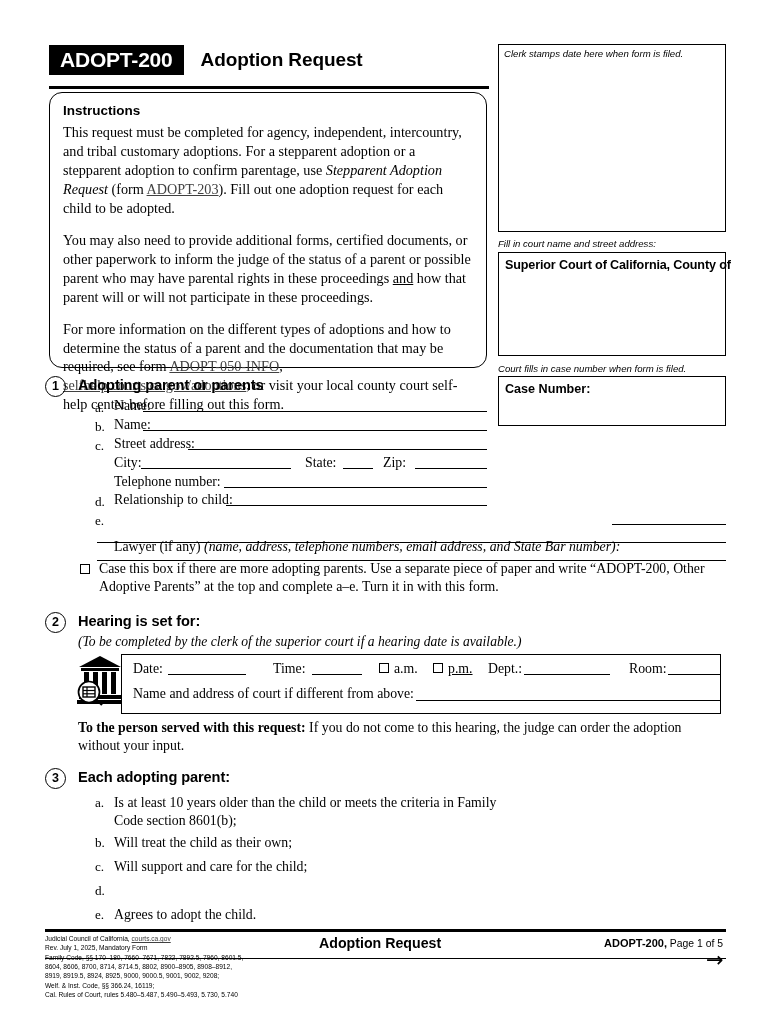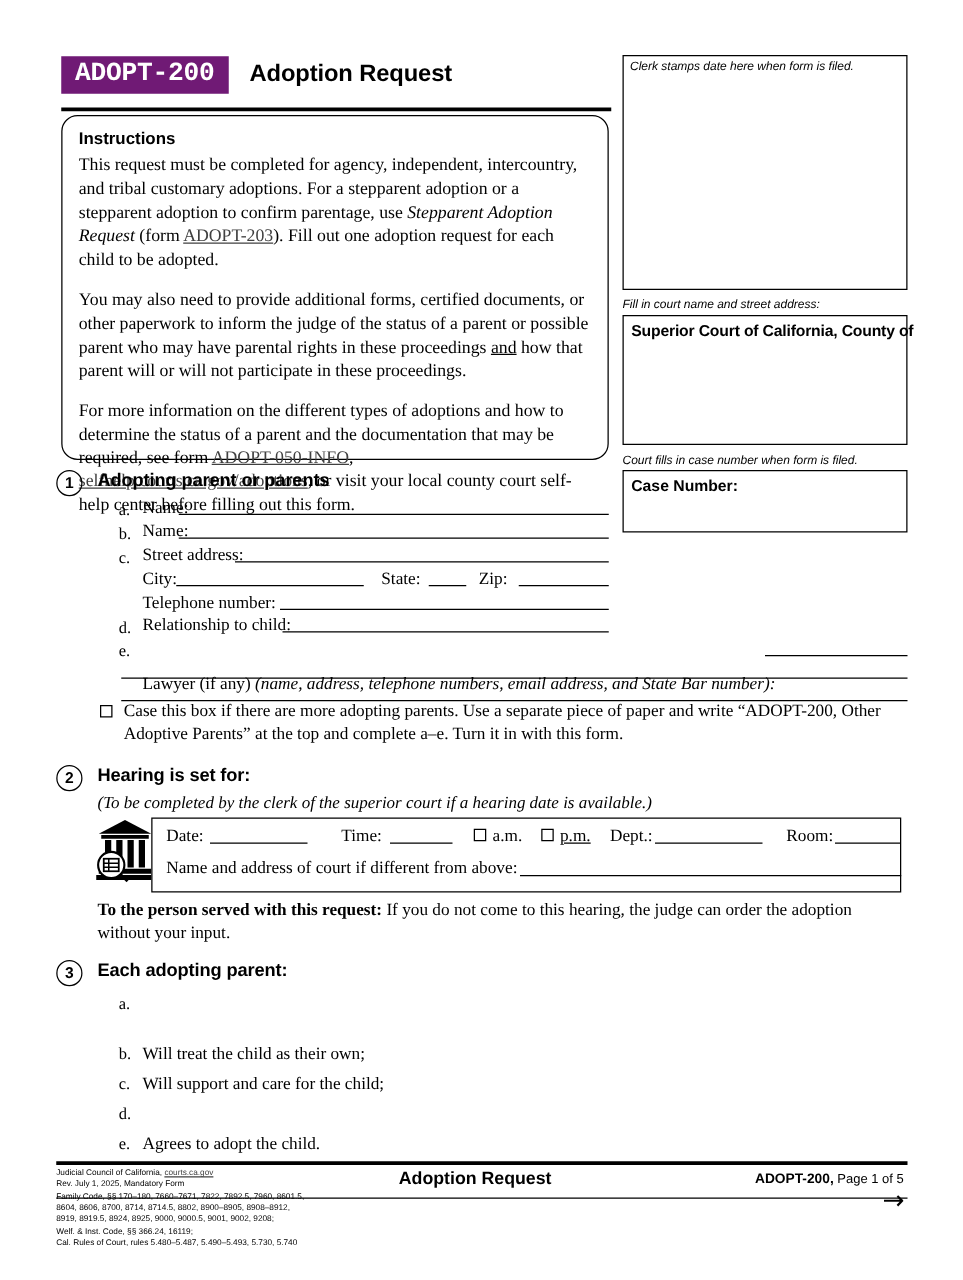--- a/index.html
+++ b/index.html
@@ -25,23 +25,23 @@
 
   
   .hdr {
     position: absolute;
     left: 49px; top: 45px;
     width: 440px;
     height: 38px;
   }
   .form-code {
     display: inline-block;
-    background: #701a75;
+    background: #000000;
     color: #ffffff;
-    font-family: Liberation Mono, monospace;
+    font-family: Liberation Sans, sans-serif;
     font-weight: bold;
     font-size: 21px;
     letter-spacing: -0.2px;
     padding: 4px 11px 5px 11px;
     line-height: 1;
     vertical-align: middle;
   }
   .form-title {
     display: inline-block;
     font-family: "Liberation Sans", sans-serif;
@@ -403,20 +403,24 @@
 
   <div class="body-p" style="left:78px; top:719px; width:640px;">
     <span class="bold">To the person served with this request:</span><span> If you do not come to this hearing, the judge can order the adoption</span>
     <span>without your input.</span>
   </div>
 
   <div class="circ-num s3-num">3</div>
   <div class="sec-head s3-head">Each adopting parent:</div>
 
   <div class="s3-let" style="left:95px; top:795px;">a.</div>
+  <div class="s3-item" style="left:114px; top:794px; width:400px;">
+    <span>Is at least 10 years older than the child or meets the criteria in Family</span>
+    <span>Code section 8601(b);</span>
+  </div>
 
   <div class="s3-let" style="left:95px; top:835px;">b.</div>
   <div class="s3-item" style="left:114px; top:834px;">Will treat the child as their own;</div>
 
   <div class="s3-let" style="left:95px; top:859px;">c.</div>
   <div class="s3-item" style="left:114px; top:858px;">Will support and care for the child;</div>
 
   <div class="s3-let" style="left:95px; top:883px;">d.</div>
 
   <div class="s3-let" style="left:95px; top:907px;">e.</div>

